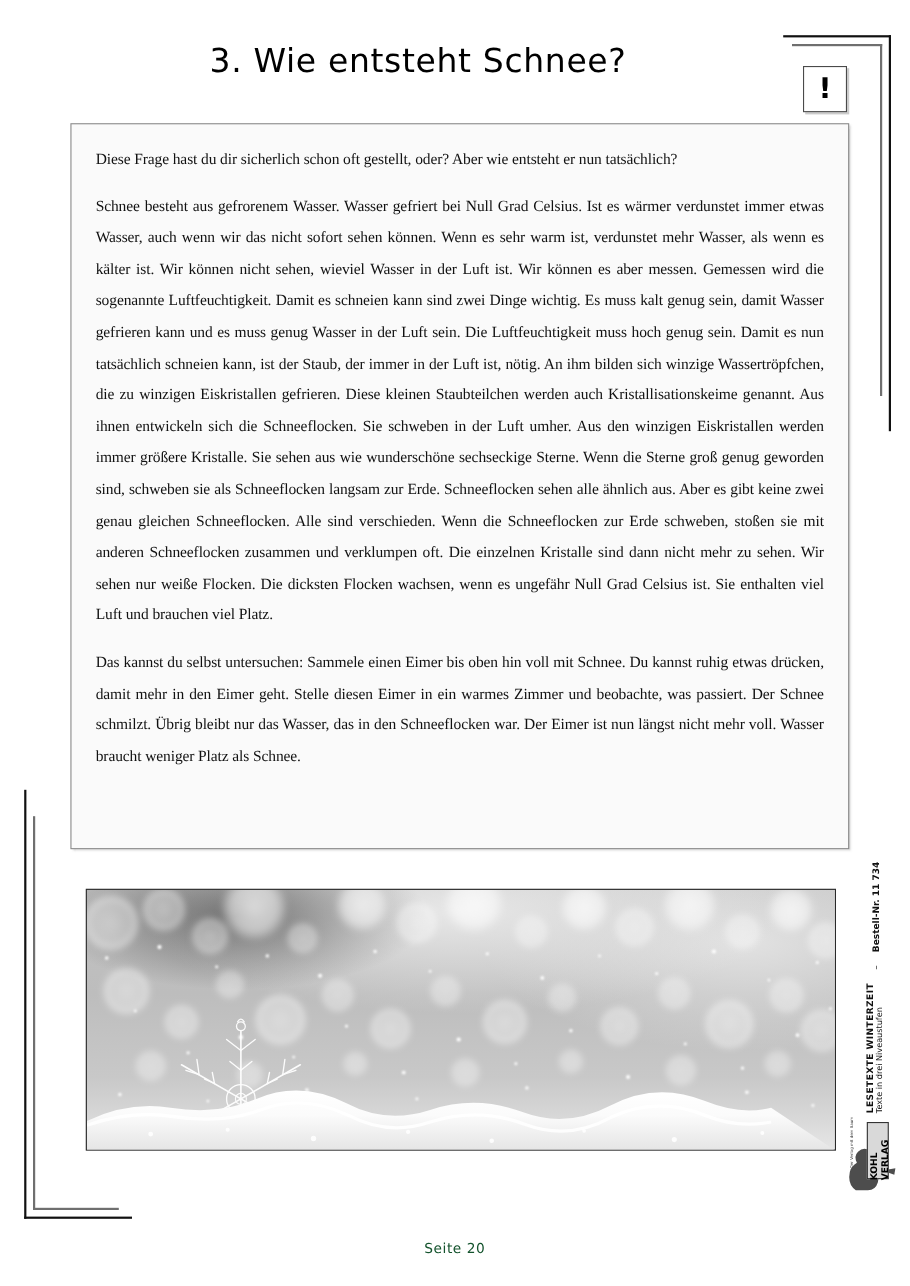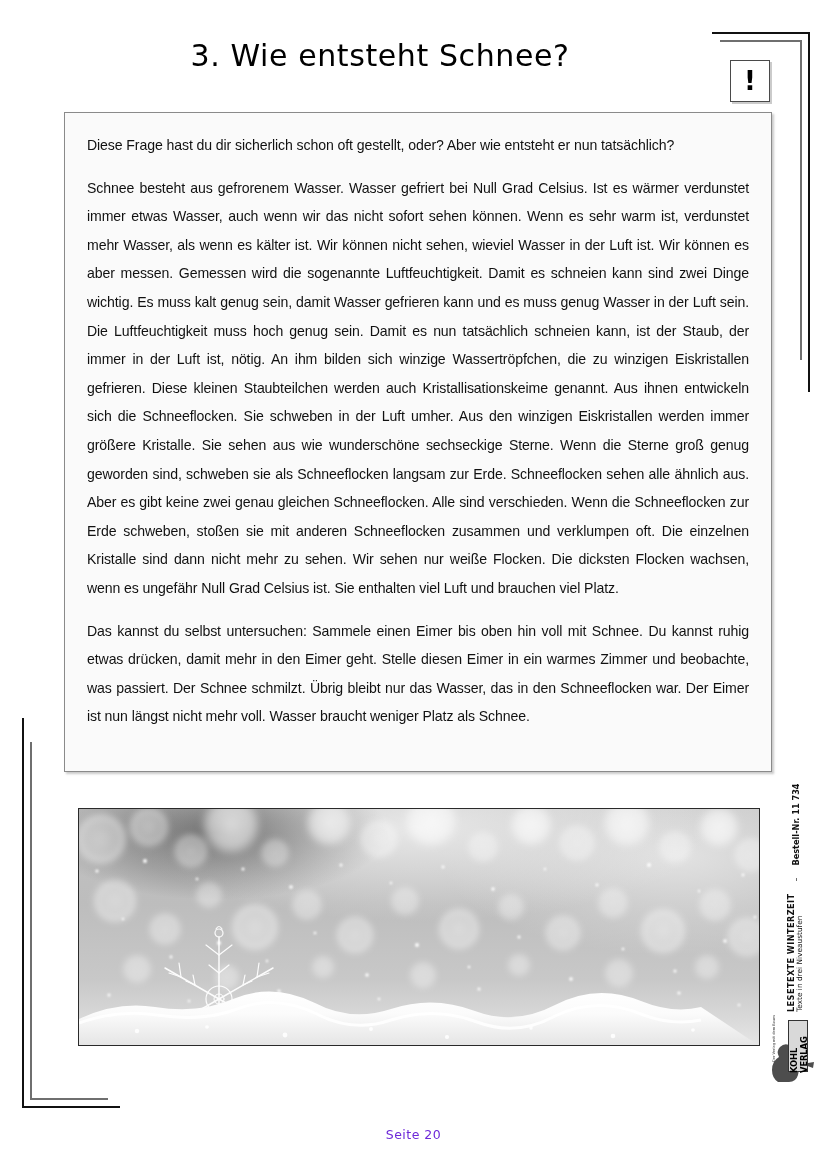--- a/index.html
+++ b/index.html
@@ -120,21 +120,21 @@
     left: 64px;
     top: 112px;
     width: 708px;
     height: 660px;
     background: #fafafa;
     border: 1px solid #8a8a8a;
     box-shadow: 2px 2px 2px rgba(150,150,150,0.5);
     padding: 18px 22px 14px 22px;
   }
   .text-panel p {
-    font-family: Liberation Sans, sans-serif;
+    font-family: Liberation Serif, serif;
     font-size: 14.1px;
     line-height: 28.6px;
     color: #111111;
     text-align: justify;
     margin-bottom: 14px;
     letter-spacing: -0.1px;
   }
   .text-panel p:last-child { margin-bottom: 0; }
 
   
@@ -244,21 +244,21 @@
 
   
   .footer {
     position: absolute;
     left: 0;
     top: 1127px;
     width: 827px;
     text-align: center;
     font-size: 12.5px;
     letter-spacing: 0.5px;
-    color: #6d28d9;
+    color: #14532d;
     font-family: "DejaVu Sans", "Liberation Sans", sans-serif;
   }
 </style>
 </head>
 <body>
 
 <div class="page">
 
   <div class="corner-tr">
     <div class="h-outer"></div>

